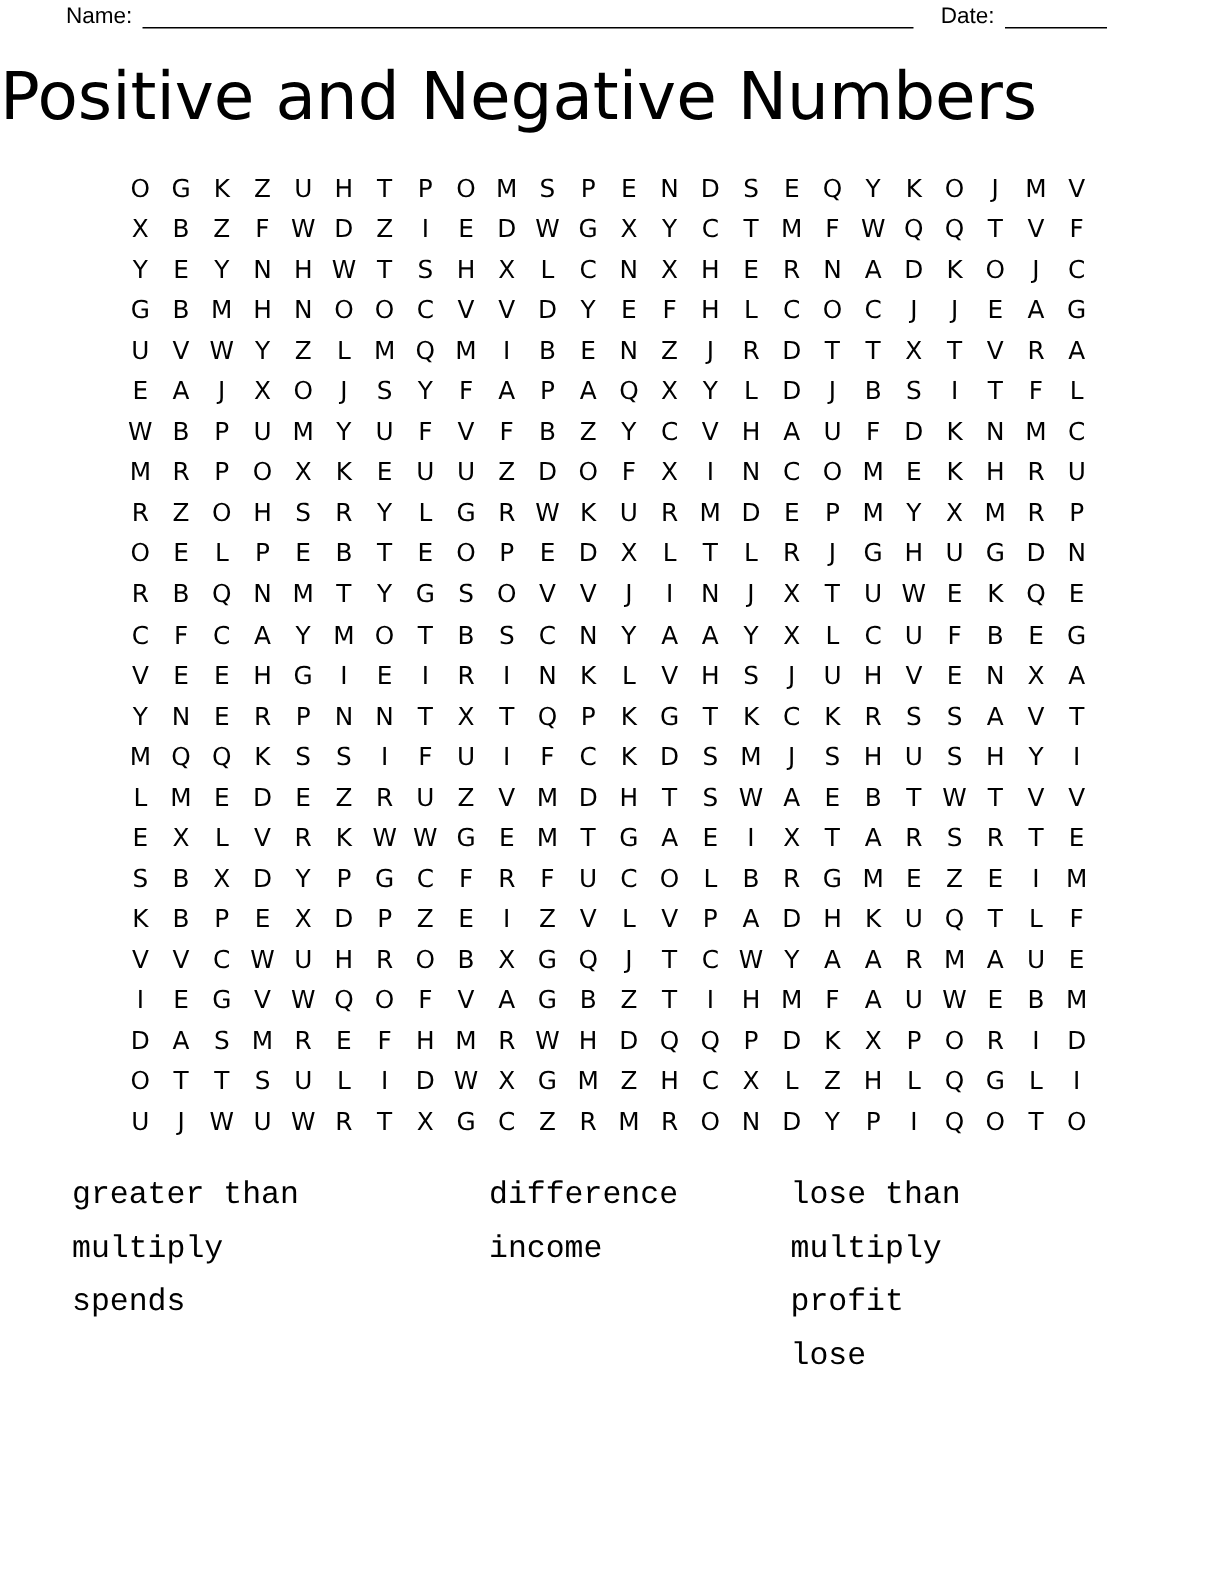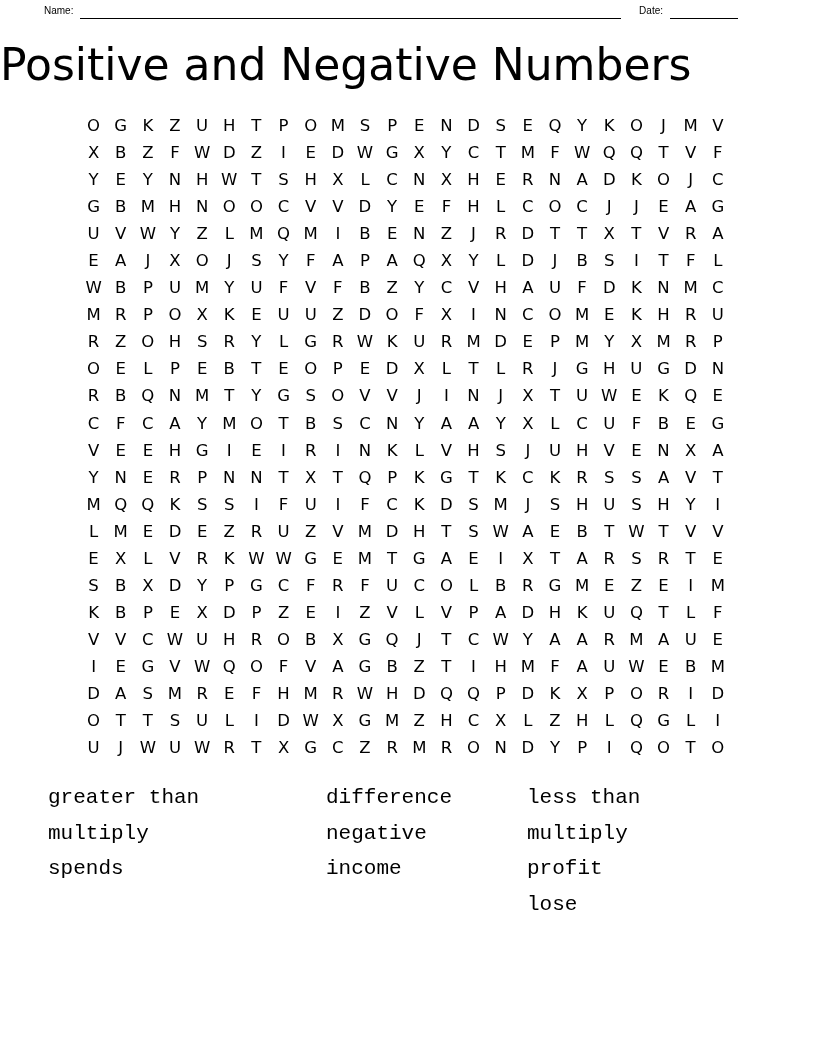--- a/index.html
+++ b/index.html
@@ -16,21 +16,21 @@
 
   
   .header-row {
     position: absolute;
     top: 2px;
     left: 44px;
     width: 694px;
     display: flex;
     align-items: baseline;
     font-family: "Liberation Sans", sans-serif;
-    font-size: 10px;
+    font-size: 15px;
     line-height: 18px;
   }
   .hdr-label { white-space: nowrap; }
   .write-line {
     display: inline-block;
     border-bottom: 1.5px solid #000000;
     height: 15px;
     align-self: flex-end;
     margin-bottom: 1px;
   }
@@ -734,22 +734,21 @@
   </div>
 
 <div class="word-list">
   <div class="word-list-column word-col-1">
       <div class="word-item">greater than</div>
       <div class="word-item">multiply</div>
       <div class="word-item">spends</div>
     </div>
   <div class="word-list-column word-col-2">
       <div class="word-item">difference</div>
-      <div class="word-item">negative</div>
       <div class="word-item">income</div>
     </div>
   <div class="word-list-column word-col-3">
-      <div class="word-item">less than</div>
+      <div class="word-item">lose than</div>
       <div class="word-item">multiply</div>
       <div class="word-item">profit</div>
       <div class="word-item">lose</div>
     </div>
 </div>
 
 </body></html>

